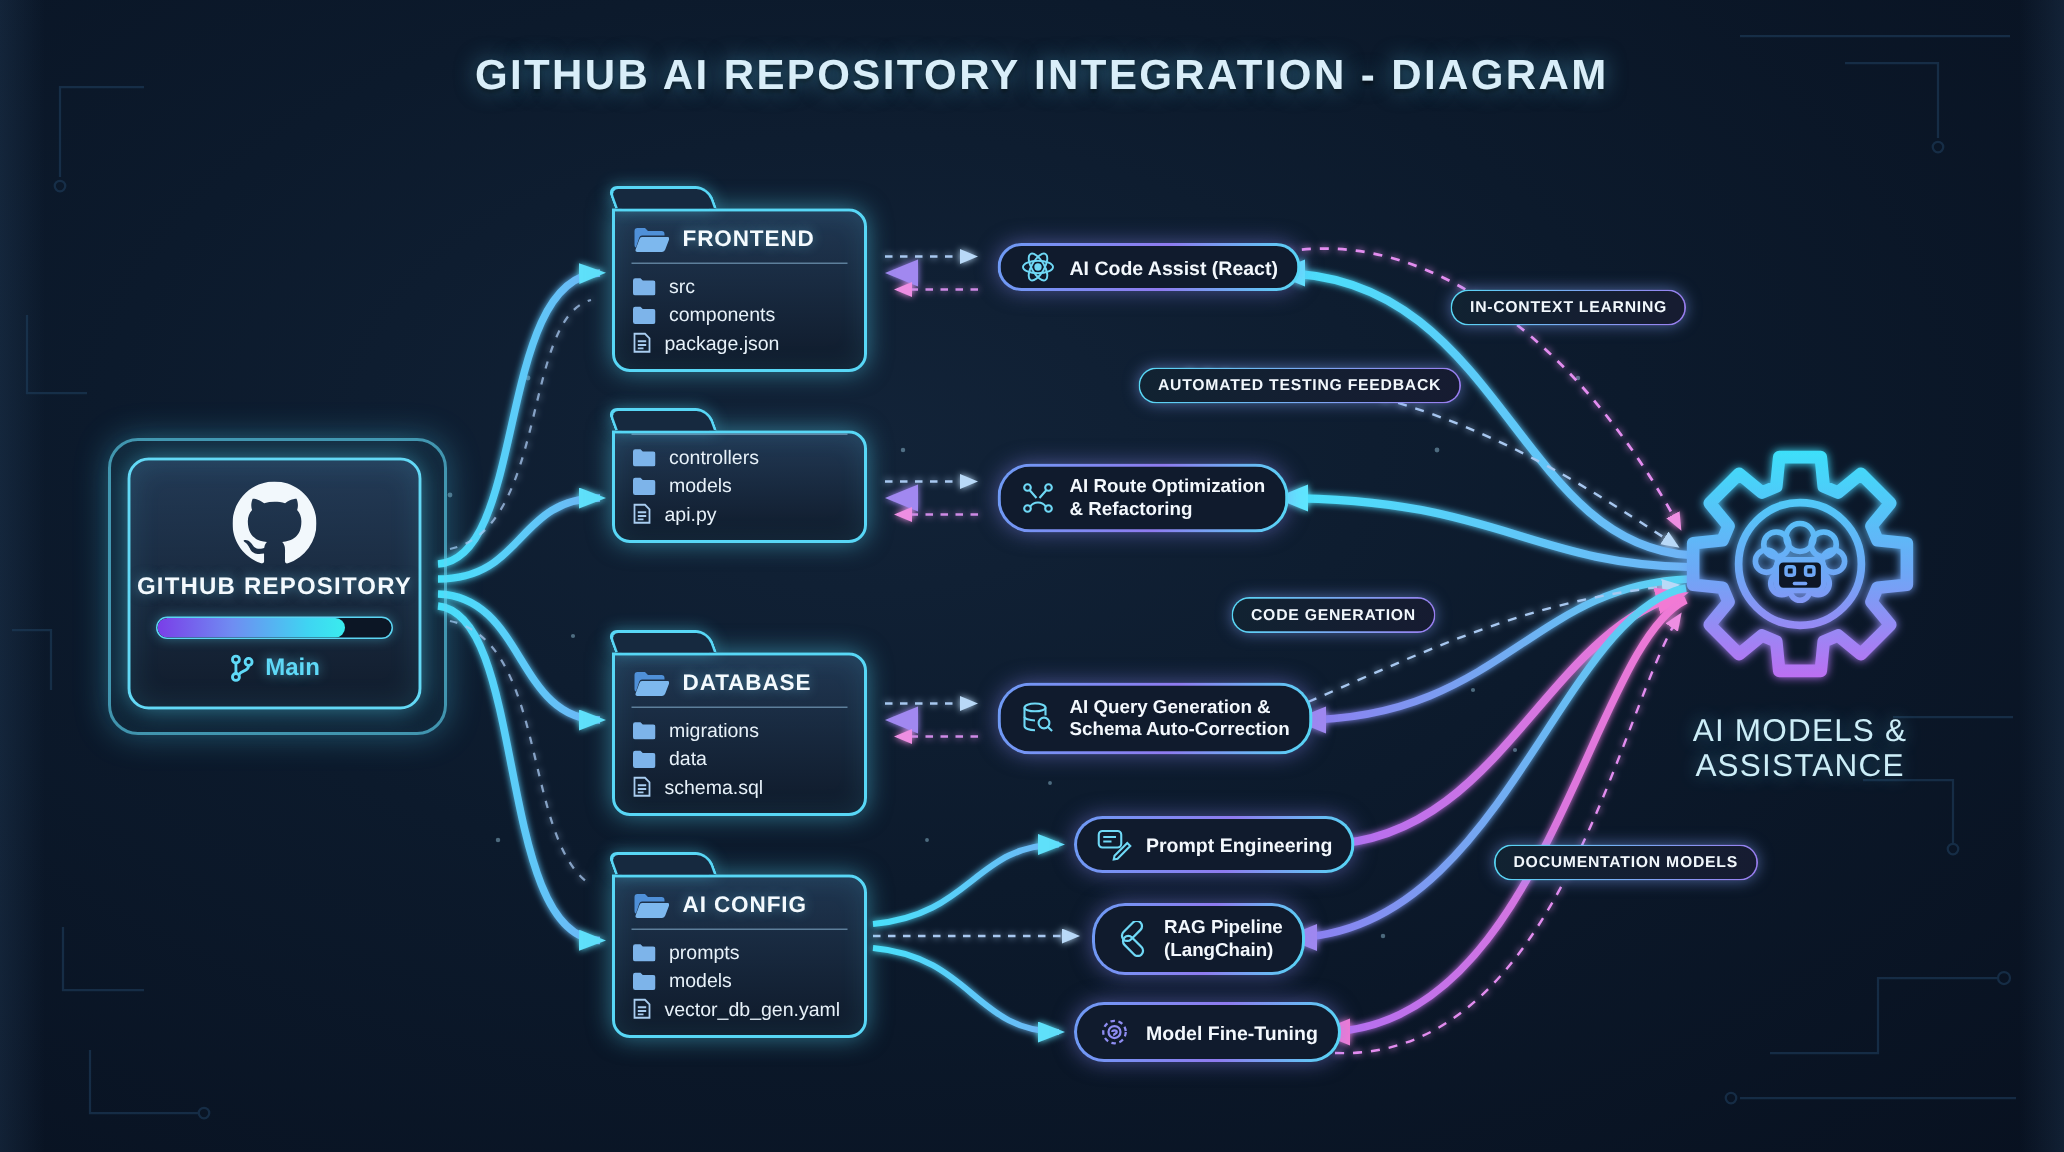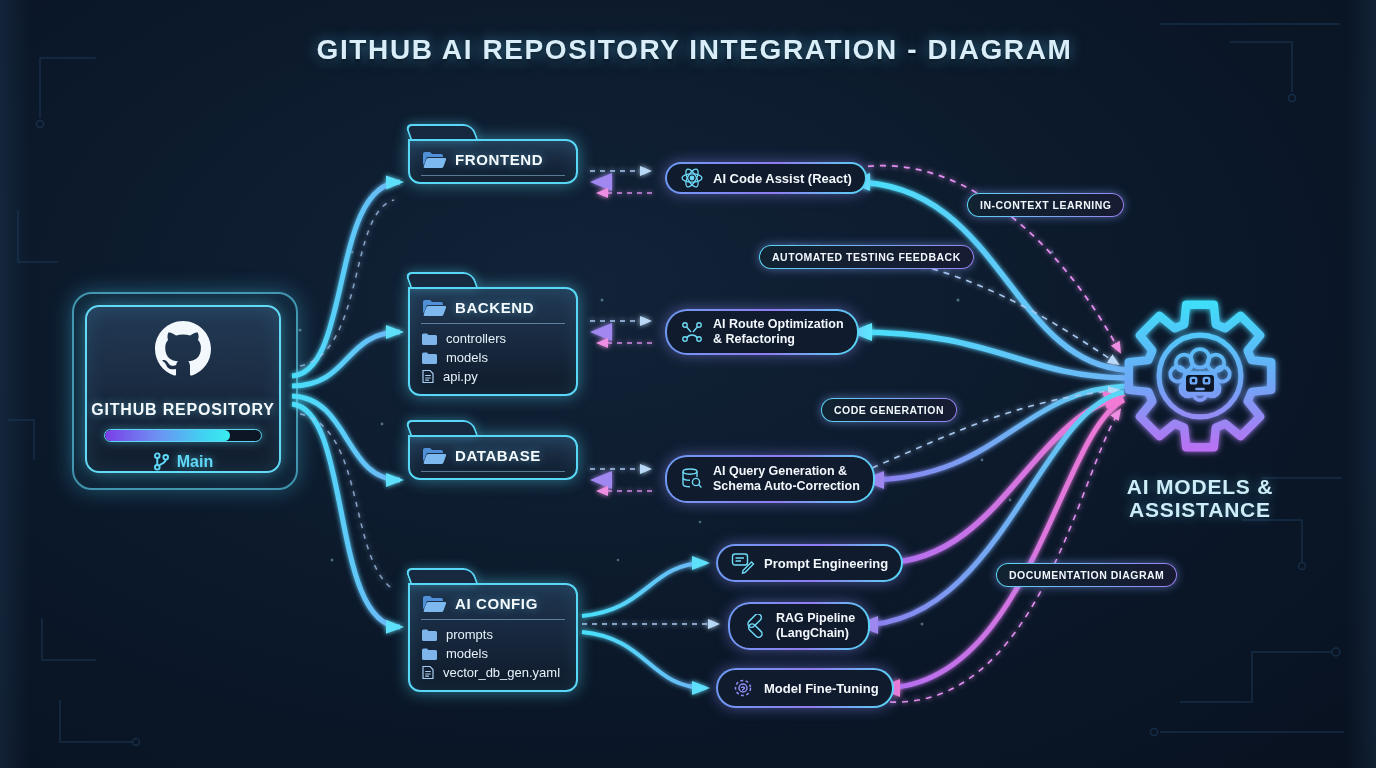--- a/index.html
+++ b/index.html
@@ -15,21 +15,21 @@
     text-shadow:0 0 14px rgba(95,205,245,.5),0 2px 3px rgba(0,0,0,.65);padding-left:13px;}
   
   .repo-frame{position:absolute;left:72px;top:292px;width:222px;height:194px;z-index:2;
     border:2px solid rgba(95,215,245,.65);border-radius:20px;
     box-shadow:0 0 22px rgba(80,210,245,.35), inset 0 0 16px rgba(80,210,245,.12);}
   .repo-node{position:absolute;left:85px;top:305px;width:196px;height:168px;z-index:3;
     background:linear-gradient(180deg,rgba(46,74,106,.65),rgba(17,28,44,.95));
     border:2px solid #63d9f6;border-radius:14px;
     box-shadow:0 0 18px rgba(85,215,245,.55), inset 0 0 20px rgba(85,215,245,.14);
     display:flex;flex-direction:column;align-items:center;padding-top:14px;box-sizing:border-box;}
-  .repo-title{font-size:16px;font-weight:bold;letter-spacing:.8px;color:#f4fafe;margin-top:24px;
+  .repo-title{font-size:16px;font-weight:bold;letter-spacing:.8px;color:#f4fafe;margin-top:6px;
     text-shadow:0 0 8px rgba(120,220,250,.5);}
   .repo-progress{margin-top:10px;width:156px;height:13px;border:1.5px solid #5bd4f2;border-radius:8px;
     background:#0c1625;box-shadow:0 0 8px rgba(85,215,245,.4);overflow:hidden;}
   .repo-progress-fill{height:100%;border-radius:7px;
     background:linear-gradient(90deg,#7a3ee8 0%,#6f8df2 40%,#3fd4f2 80%,#39ecee 100%);}
   .repo-branch{margin-top:10px;display:flex;align-items:center;gap:7px;
     color:#5fd9f7;font-size:16px;font-weight:bold;text-shadow:0 0 8px rgba(95,217,247,.6);}
   
   .folder-node{position:absolute;left:408px;width:170px;z-index:3;}
   .folder-tab{height:13px;width:64px;margin-left:2px;background:#16293f;
@@ -56,21 +56,21 @@
   .ai-node .two-line{line-height:1.2;font-size:12.5px;white-space:nowrap;}
   
   .flow-label{position:absolute;z-index:4;height:22px;line-height:22px;padding:0 12px;
     border-radius:12px;border:1.5px solid transparent;
     background:linear-gradient(rgba(11,19,33,.92),rgba(11,19,33,.92)) padding-box,
                linear-gradient(100deg,#57d8f5,#9a7df0) border-box;
     box-shadow:0 0 10px rgba(130,160,245,.55);
     font-size:10.5px;font-weight:bold;letter-spacing:.5px;color:#f1f7fc;white-space:nowrap;}
   
   .hub{position:absolute;left:1105px;top:283px;width:190px;z-index:3;text-align:center;}
-  .hub-title{margin-top:2px;font-size:21px;font-weight:bold;letter-spacing:.8px;color:#cdeef8;
+  .hub-title{margin-top:2px;font-size:21px;font-weight:normal;letter-spacing:.8px;color:#cdeef8;
     line-height:1.1;text-shadow:0 0 12px rgba(95,205,245,.45);}
   .icon{display:inline-flex;align-items:center;justify-content:center;}
 </style>
 </head>
 <body>
 
 <div class="stage">
   <div class="edge-strip left"></div>
   <div class="edge-strip right"></div>
 
@@ -225,35 +225,53 @@
       <div class="folder-header">
         <span class="icon">
           <svg width="24" height="19" viewBox="0 0 24 19">
               <path d="M1 4 Q1 2 3 2 L8 2 L10 4 L19 4 Q21 4 21 6 L21 7 L6 7 Q4.6 7 4.2 8.3 L2 15 Q1 15 1 13 Z" fill="#4f90d8"></path>
               <path d="M6 8 L23 8 Q24.6 8 24 9.8 L21.5 16.4 Q21 18 19.4 18 L2.8 18 Q1.2 18 1.8 16.2 L4.2 9.6 Q4.7 8 6 8 Z" fill="#7db8ee"></path>
             </svg>
         </span>
         <span class="folder-name">FRONTEND</span>
       </div>
       <div class="folder-divider"></div>
+      <ul class="folder-items">
+        <li>
+            <span class="icon">
+              <svg width="15" height="12" viewBox="0 0 15 12">
+                <path d="M0 2 Q0 0.5 1.5 0.5 L5 0.5 L6.5 2 L13.5 2 Q15 2 15 3.5 L15 10.5 Q15 12 13.5 12 L1.5 12 Q0 12 0 10.5 Z" fill="#7db4ea"></path>
+              </svg>
+            </span>
+            <span>src</span>
+          </li>
+        <li>
+            <span class="icon">
+              <svg width="15" height="12" viewBox="0 0 15 12">
+                <path d="M0 2 Q0 0.5 1.5 0.5 L5 0.5 L6.5 2 L13.5 2 Q15 2 15 3.5 L15 10.5 Q15 12 13.5 12 L1.5 12 Q0 12 0 10.5 Z" fill="#7db4ea"></path>
+              </svg>
+            </span>
+            <span>components</span>
+          </li>
+        <li>
+            <span class="icon">
+              <svg width="12" height="15" viewBox="0 0 12 15" fill="none" stroke="#a9cdf0" stroke-width="1.2">
+                <path d="M1 1.5 L8 1.5 L11 4.5 L11 13.5 L1 13.5 Z"></path>
+                <path d="M3.2 6.5 L8.8 6.5 M3.2 9 L8.8 9 M3.2 11.2 L7 11.2"></path>
+              </svg>
+            </span>
+            <span>package.json</span>
+          </li>
+      </ul>
     </div>
   </div>
 
   <div class="folder-node" style="top:272px">
     <div class="folder-tab"></div>
     <div class="folder-body">
-      <div class="folder-header">
-        <span class="icon">
-          <svg width="24" height="19" viewBox="0 0 24 19">
-              <path d="M1 4 Q1 2 3 2 L8 2 L10 4 L19 4 Q21 4 21 6 L21 7 L6 7 Q4.6 7 4.2 8.3 L2 15 Q1 15 1 13 Z" fill="#4f90d8"></path>
-              <path d="M6 8 L23 8 Q24.6 8 24 9.8 L21.5 16.4 Q21 18 19.4 18 L2.8 18 Q1.2 18 1.8 16.2 L4.2 9.6 Q4.7 8 6 8 Z" fill="#7db8ee"></path>
-            </svg>
-        </span>
-        <span class="folder-name">BACKEND</span>
-      </div>
       <div class="folder-divider"></div>
       <ul class="folder-items">
         <li>
             <span class="icon">
               <svg width="15" height="12" viewBox="0 0 15 12">
                 <path d="M0 2 Q0 0.5 1.5 0.5 L5 0.5 L6.5 2 L13.5 2 Q15 2 15 3.5 L15 10.5 Q15 12 13.5 12 L1.5 12 Q0 12 0 10.5 Z" fill="#7db4ea"></path>
               </svg>
             </span>
             <span>controllers</span>
           </li>
@@ -284,20 +302,47 @@
       <div class="folder-header">
         <span class="icon">
           <svg width="24" height="19" viewBox="0 0 24 19">
               <path d="M1 4 Q1 2 3 2 L8 2 L10 4 L19 4 Q21 4 21 6 L21 7 L6 7 Q4.6 7 4.2 8.3 L2 15 Q1 15 1 13 Z" fill="#4f90d8"></path>
               <path d="M6 8 L23 8 Q24.6 8 24 9.8 L21.5 16.4 Q21 18 19.4 18 L2.8 18 Q1.2 18 1.8 16.2 L4.2 9.6 Q4.7 8 6 8 Z" fill="#7db8ee"></path>
             </svg>
         </span>
         <span class="folder-name">DATABASE</span>
       </div>
       <div class="folder-divider"></div>
+      <ul class="folder-items">
+        <li>
+            <span class="icon">
+              <svg width="15" height="12" viewBox="0 0 15 12">
+                <path d="M0 2 Q0 0.5 1.5 0.5 L5 0.5 L6.5 2 L13.5 2 Q15 2 15 3.5 L15 10.5 Q15 12 13.5 12 L1.5 12 Q0 12 0 10.5 Z" fill="#7db4ea"></path>
+              </svg>
+            </span>
+            <span>migrations</span>
+          </li>
+        <li>
+            <span class="icon">
+              <svg width="15" height="12" viewBox="0 0 15 12">
+                <path d="M0 2 Q0 0.5 1.5 0.5 L5 0.5 L6.5 2 L13.5 2 Q15 2 15 3.5 L15 10.5 Q15 12 13.5 12 L1.5 12 Q0 12 0 10.5 Z" fill="#7db4ea"></path>
+              </svg>
+            </span>
+            <span>data</span>
+          </li>
+        <li>
+            <span class="icon">
+              <svg width="12" height="15" viewBox="0 0 12 15" fill="none" stroke="#a9cdf0" stroke-width="1.2">
+                <path d="M1 1.5 L8 1.5 L11 4.5 L11 13.5 L1 13.5 Z"></path>
+                <path d="M3.2 6.5 L8.8 6.5 M3.2 9 L8.8 9 M3.2 11.2 L7 11.2"></path>
+              </svg>
+            </span>
+            <span>schema.sql</span>
+          </li>
+      </ul>
     </div>
   </div>
 
   <div class="folder-node" style="top:568px">
     <div class="folder-tab"></div>
     <div class="folder-body">
       <div class="folder-header">
         <span class="icon">
           <svg width="24" height="19" viewBox="0 0 24 19">
               <path d="M1 4 Q1 2 3 2 L8 2 L10 4 L19 4 Q21 4 21 6 L21 7 L6 7 Q4.6 7 4.2 8.3 L2 15 Q1 15 1 13 Z" fill="#4f90d8"></path>
@@ -403,21 +448,21 @@
         <circle cx="12" cy="12" r="4"></circle>
         <path d="M10.5 12 C10.5 10.5 13.5 10.5 13.5 12 C13.5 13.2 11 13.2 12 14.4"></path>
       </svg>
     </span>
     <span>Model Fine-Tuning</span>
   </div>
 
   <div class="flow-label" style="left:967px;top:193px;">IN-CONTEXT LEARNING</div>
   <div class="flow-label" style="left:759px;top:245px;">AUTOMATED TESTING FEEDBACK</div>
   <div class="flow-label" style="left:821px;top:398px;text-align:center;">CODE GENERATION</div>
-  <div class="flow-label" style="left:996px;top:563px;">DOCUMENTATION DIAGRAM</div>
+  <div class="flow-label" style="left:996px;top:563px;">DOCUMENTATION MODELS</div>
 
   <div class="hub">
     <span class="icon">
       <svg width="190" height="186" viewBox="-100 -100 200 200">
         <defs>
           <linearGradient id="gearGrad" gradientUnits="userSpaceOnUse" x1="0" y1="-85" x2="0" y2="85">
             <stop offset="0" stop-color="#3be2fa"></stop>
               <stop offset="0.55" stop-color="#6fa6f6"></stop>
               <stop offset="1" stop-color="#c06cf2"></stop>
           </linearGradient>

